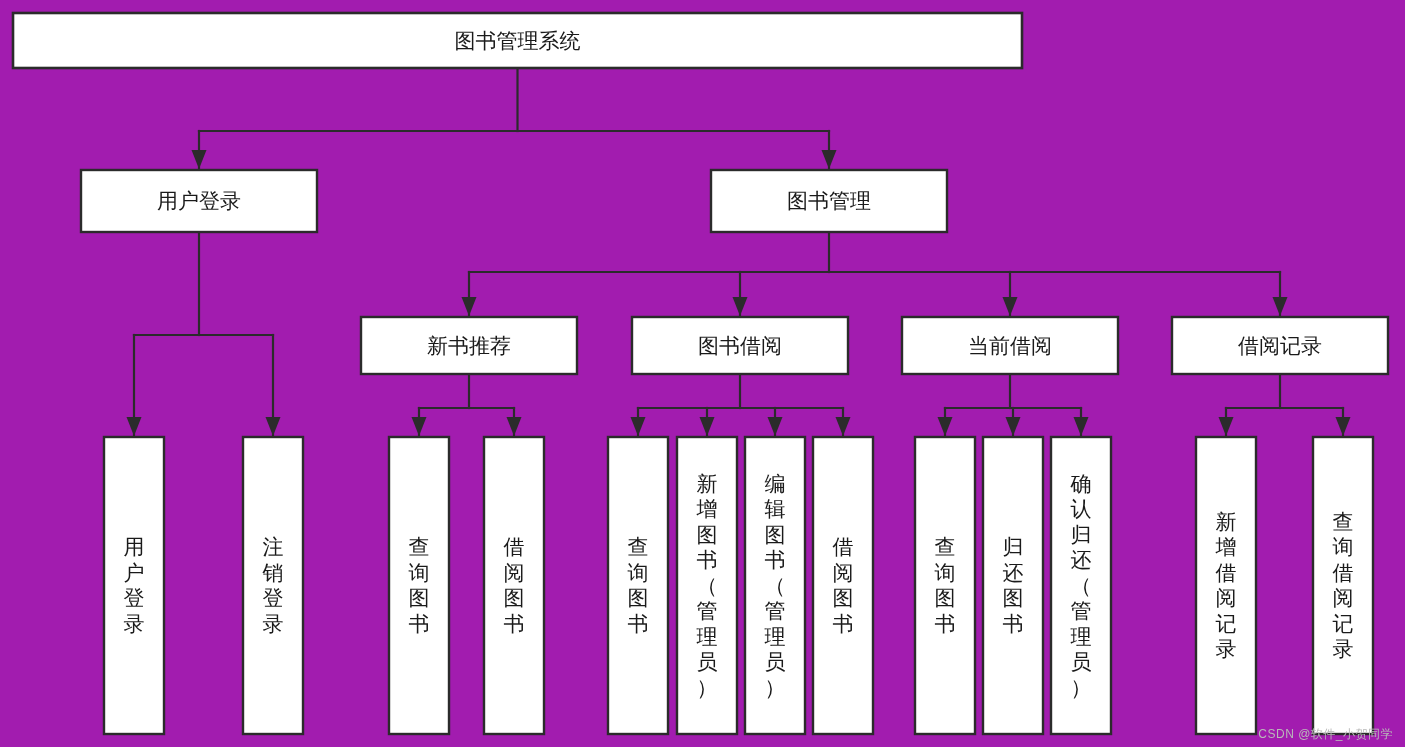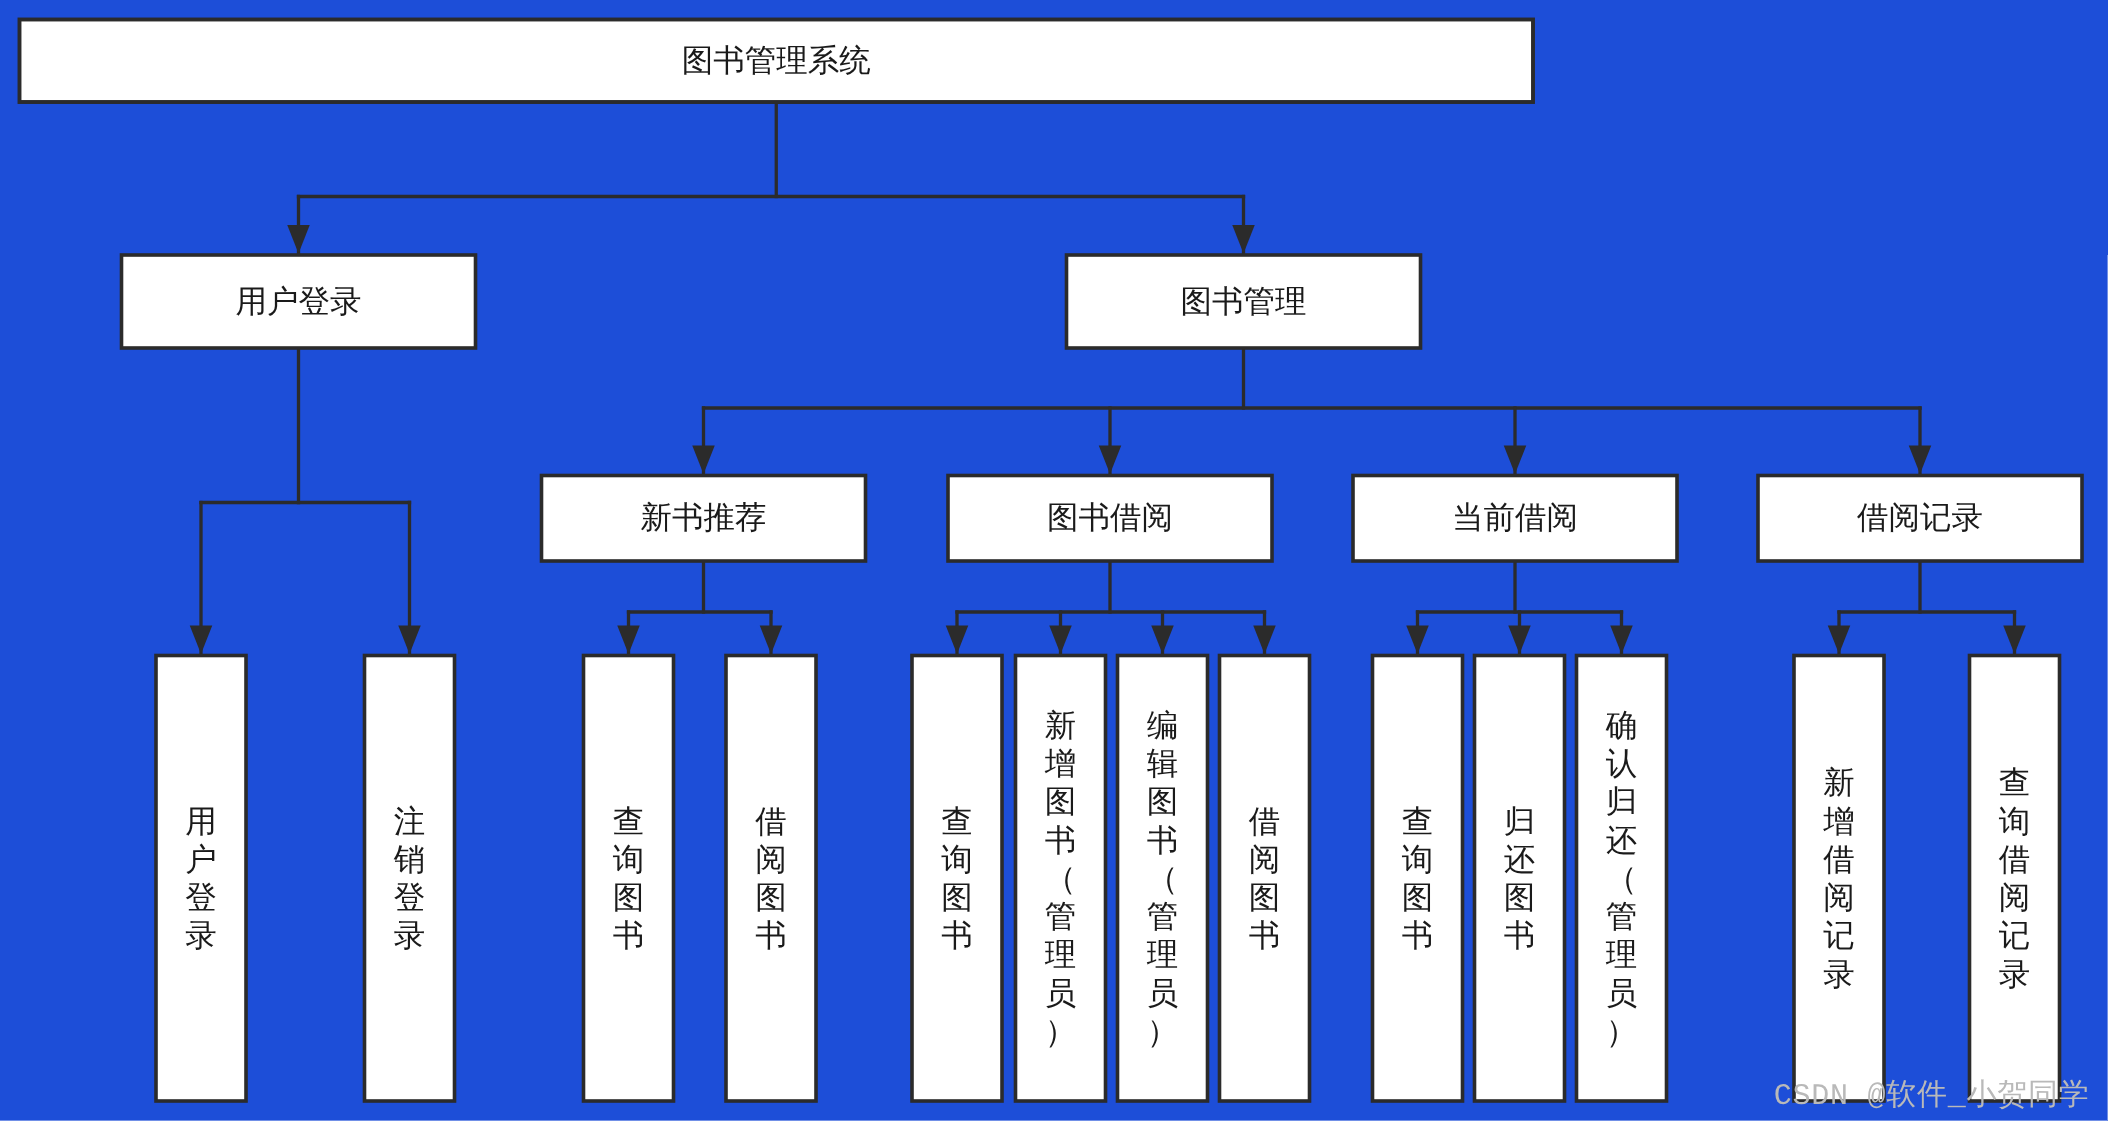--- a/index.html
+++ b/index.html
@@ -10,21 +10,21 @@
   body {
     width: 1405px;
     height: 747px;
     overflow: hidden;
     font-family: "DejaVu Sans", "Liberation Sans", sans-serif;
   }
   #diagram-root {
     position: relative;
     width: 1405px;
     height: 747px;
-    background: #1d4ed8;
+    background: #a21caf;
   }
   svg#tree-svg {
     position: absolute;
     top: 0;
     left: 0;
     width: 1405px;
     height: 747px;
     display: block;
   }
   .node-box {
@@ -57,22 +57,22 @@
   .node-label-v {
     fill: #1a1a1a;
     font-family: "DejaVu Sans", "Liberation Sans", sans-serif;
     font-size: 21px;
     text-anchor: middle;
   }
   .watermark {
     position: absolute;
     right: 12px;
     bottom: 4px;
-    font-family: Liberation Mono, monospace;
-    font-size: 20px;
+    font-family: Liberation Sans, sans-serif;
+    font-size: 12px;
     color: #b9b9b9;
     white-space: nowrap;
     letter-spacing: 0.5px;
     pointer-events: none;
   }
 </style>
 </head>
 <body>
 
 <div id="diagram-root">

